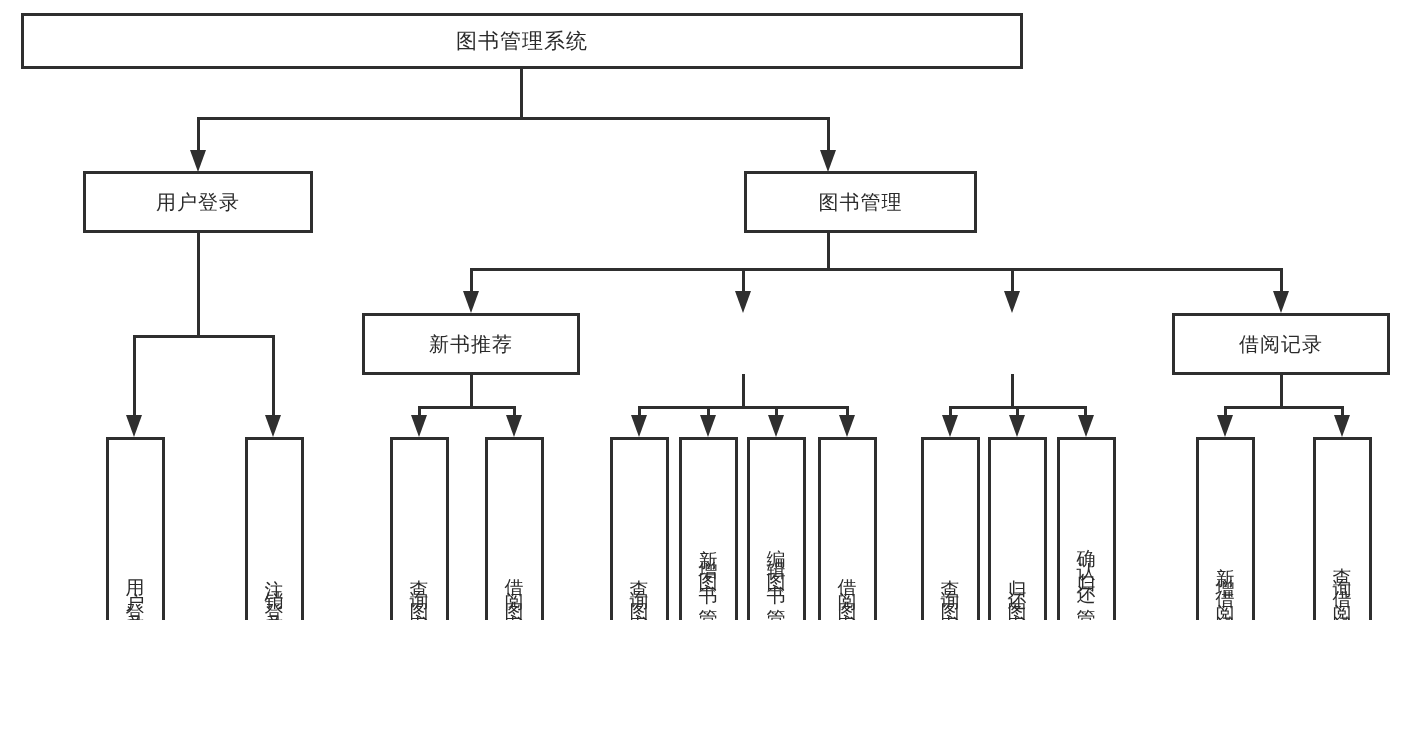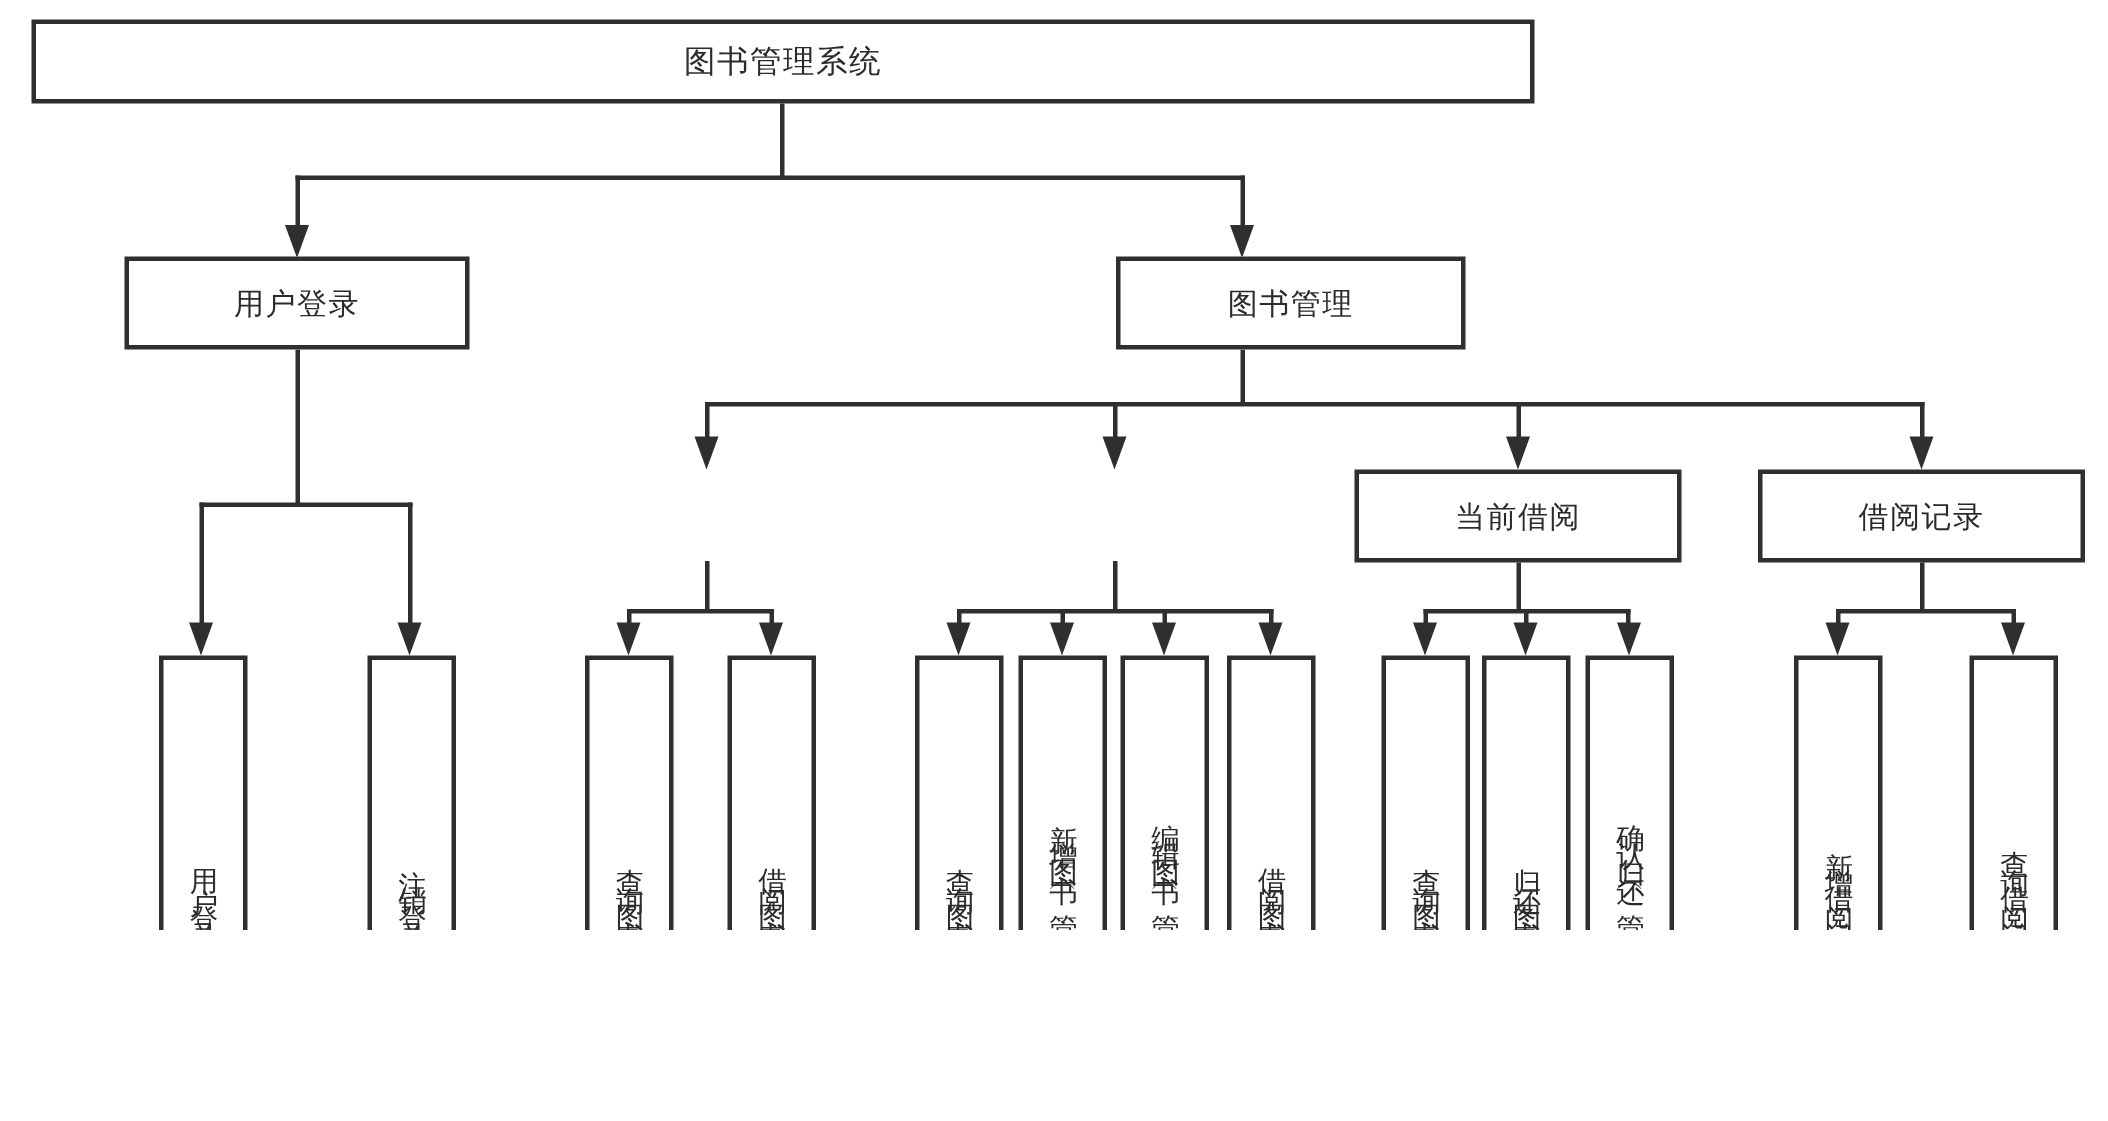--- a/index.html
+++ b/index.html
@@ -132,22 +132,22 @@
     <span class="label">图书管理系统</span>
   </div>
 
   <div class="box lvl2" style="left:83px; width:230px;">
     <span class="label">用户登录</span>
   </div>
   <div class="box lvl2" style="left:712px; width:233px;margin-left:32px;">
     <span class="label">图书管理</span>
   </div>
 
-  <div class="box lvl3" style="left:903px;">
-    <span class="label">当前借阅</span>
+  <div class="box lvl3" style="left:362px;">
+    <span class="label">新书推荐</span>
   </div>
   <div class="box lvl3" style="left:1172px;">
     <span class="label">借阅记录</span>
   </div>
 
   <div class="box leaf" style="left:106px;">
     <span class="vtext">用户登录</span>
   </div>
   <div class="box leaf" style="left:245px;">
     <span class="vtext">注销登录</span>

